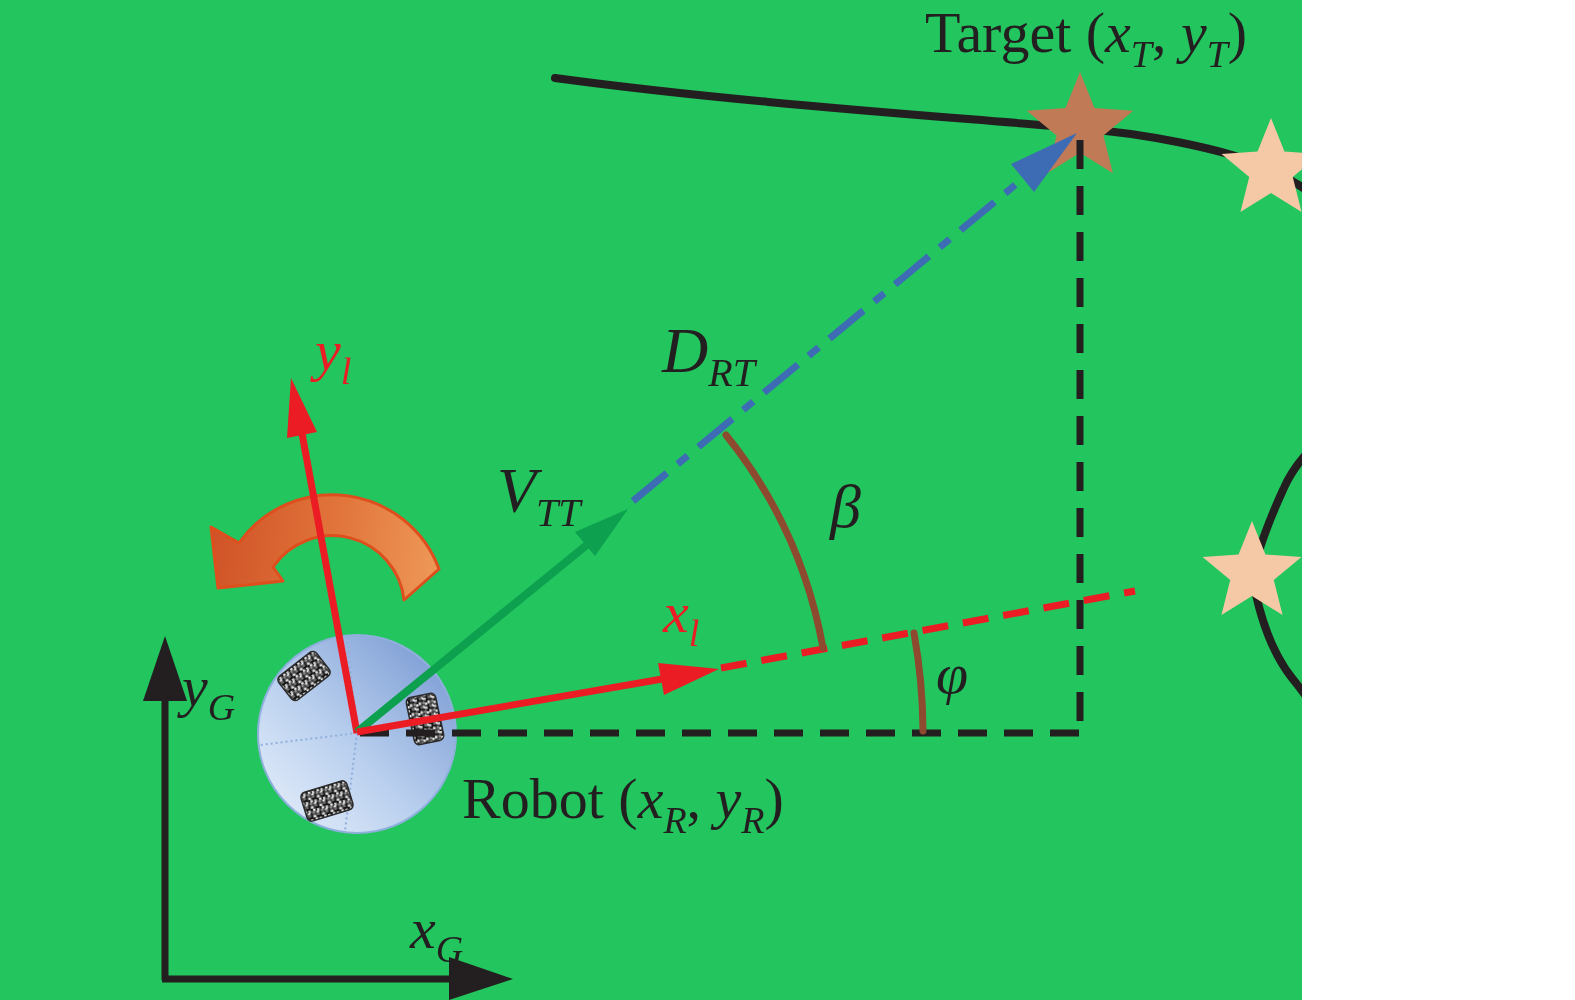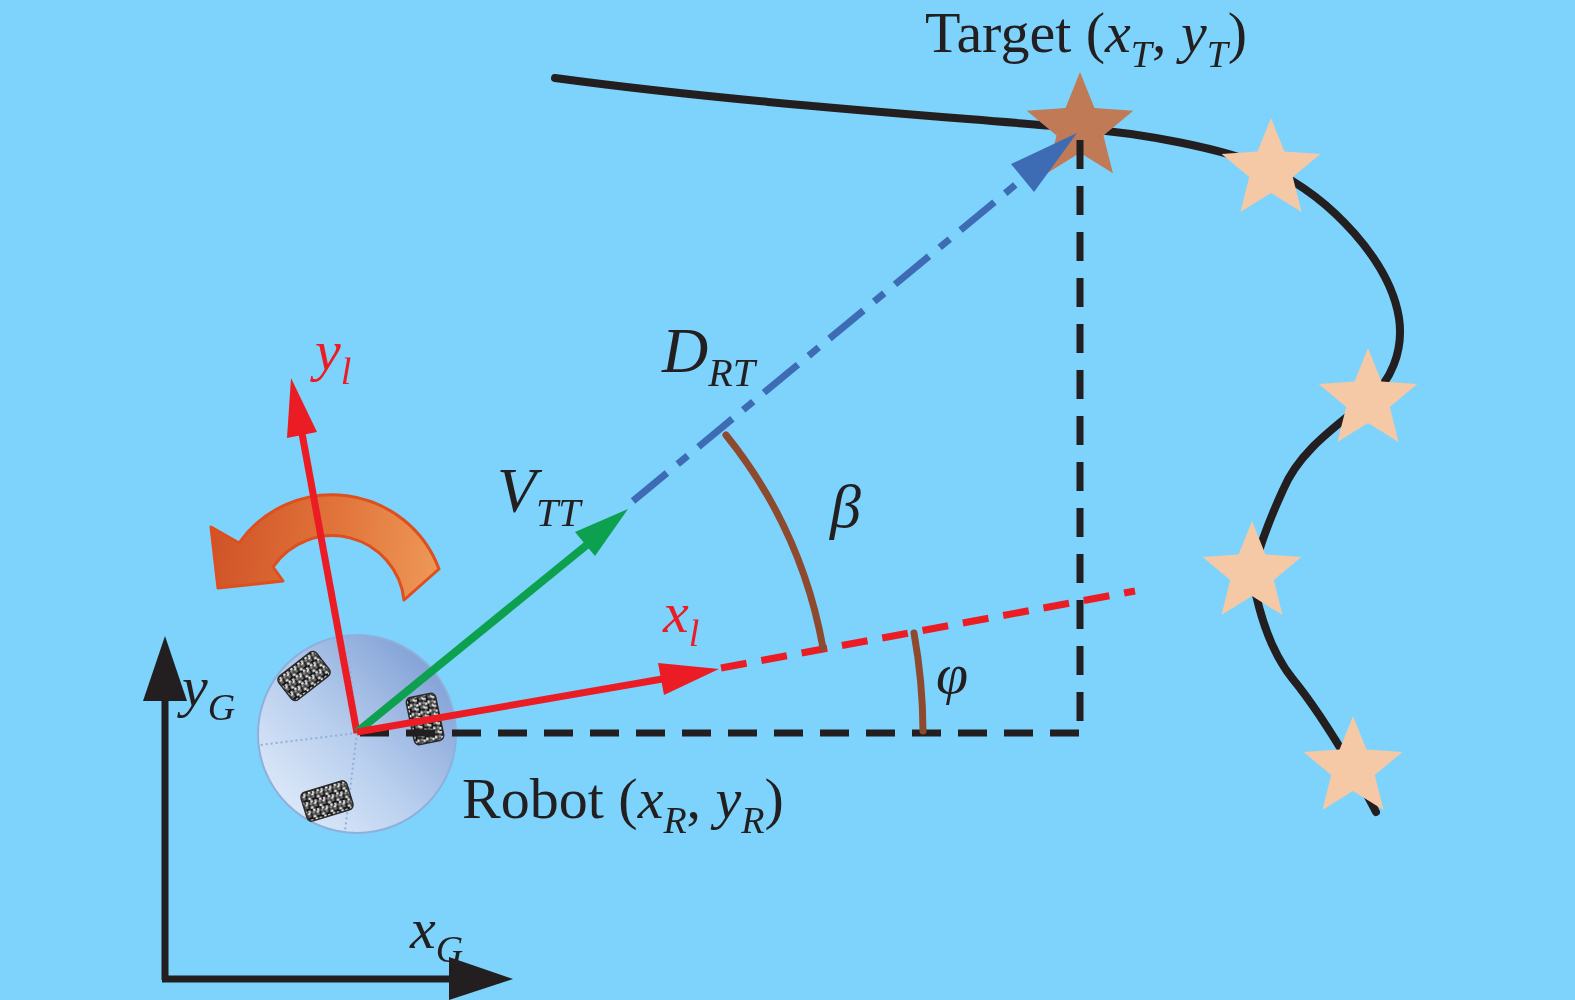--- a/index.html
+++ b/index.html
@@ -1,16 +1,16 @@
 <!DOCTYPE html>
 <html><head>
 <meta charset="utf-8">
 <style>
   html,body{margin:0;padding:0;background:#fff;}
-  #stage{position:relative;width:1575px;height:1000px;background:#7dd3fc;overflow:hidden;}
+  #stage{position:relative;width:1302px;height:1000px;background:#22c55e;overflow:hidden;}
   svg{display:block;}
   text{font-family:"Liberation Serif","DejaVu Serif",serif;}
   .math-it{font-style:italic;}
 </style>
 </head>
 <body>
 
 <div id="stage">
 <svg width="1575" height="1000" viewBox="0 0 1575 1000">
   <defs>

